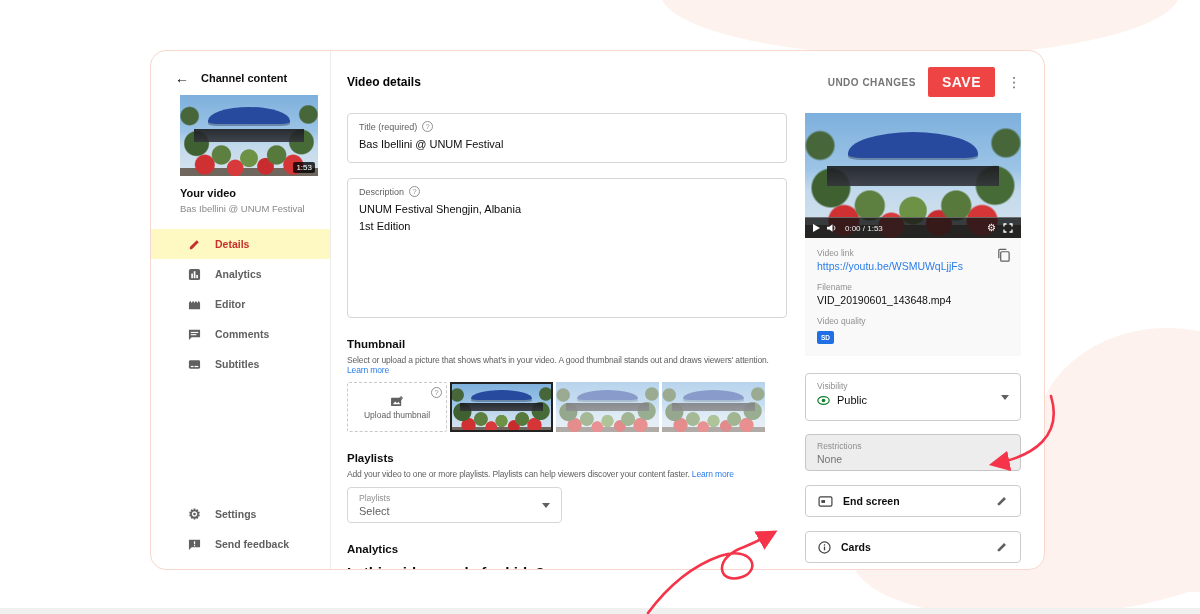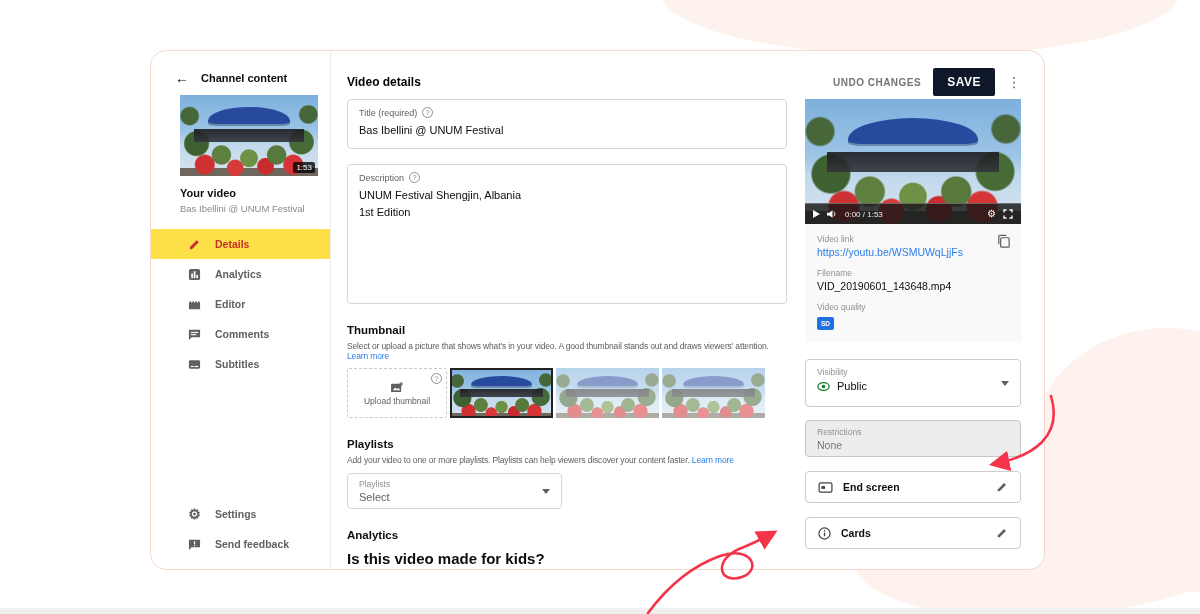--- a/index.html
+++ b/index.html
@@ -24,36 +24,36 @@
   .back-label { font-size:11px; font-weight:bold; }
   .side-thumb { width:138px; height:81px; margin:9px 0 0 29px; }
   .duration { position:absolute; right:3px; bottom:3px; background:rgba(0,0,0,.78); color:#fff;
     font-size:8px; padding:1px 3px; border-radius:2px; z-index:3; }
   .your-video { font-size:11px; font-weight:bold; margin:11px 0 0 29px; }
   .video-name { font-size:9.5px; color:#8a8a8a; margin:4px 0 0 29px; }
   .side-nav { margin-top:15px; }
   .nav-item { display:flex; align-items:center; gap:13px; height:30px; padding-left:36px;
     font-size:10.5px; font-weight:bold; color:#606060; cursor:pointer; }
   .nav-item .nicon { width:15px; height:15px; display:flex; align-items:center; justify-content:center; flex:none; }
-  .nav-item.active { background:#fde047; color:#c4302b; }
+  .nav-item.active { background:#fef9c3; color:#c4302b; }
   .side-footer { position:absolute; left:0; right:0; bottom:10px; }
   .gear-glyph { font-size:14px; color:#606060; line-height:1; }
 
   
   .content { flex:1; padding:16px 24px 0 16px; position:relative; }
   .content-header { display:flex; align-items:center; justify-content:space-between; height:30px; }
   .page-title { font-size:12px; font-weight:bold; color:#030303; }
   .header-actions { display:flex; align-items:center; gap:12px; }
   .undo-btn { background:none; border:none; font-family:inherit; font-size:10px; font-weight:bold;
     color:#757575; letter-spacing:.5px; cursor:pointer; }
-  .save-btn { background:#0f172a; border:none; font-family:inherit; font-size:12px; font-weight:bold;
+  .save-btn { background:#ef4444; border:none; font-family:inherit; font-size:14px; font-weight:bold;
     color:#fafafa; letter-spacing:.5px; padding:7px 14px; border-radius:2px; cursor:pointer; }
   .kebab { font-size:14px; color:#606060; cursor:pointer; line-height:1; }
 
-  .cols { display:flex; gap:18px; margin-top:2px; }
+  .cols { display:flex; gap:18px; margin-top:16px; }
   .form-col { width:440px; flex:none; }
   .panel-col { width:216px; flex:none; }
 
   .field-box { border:1px solid #d6d6d6; border-radius:4px; padding:7px 11px; background:#fff; }
   .field-label { font-size:9px; color:#606060; display:flex; align-items:center; gap:5px; }
   .help-icon { width:11px; height:11px; border:1px solid #909090; border-radius:50%; color:#909090;
     font-size:7.5px; display:inline-flex; align-items:center; justify-content:center; }
   .field-value { font-size:11px; color:#0d0d0d; margin-top:4px; white-space:pre-line; line-height:1.5; }
   .title-box { height:50px; }
   .desc-box { height:140px; margin-top:15px; }

